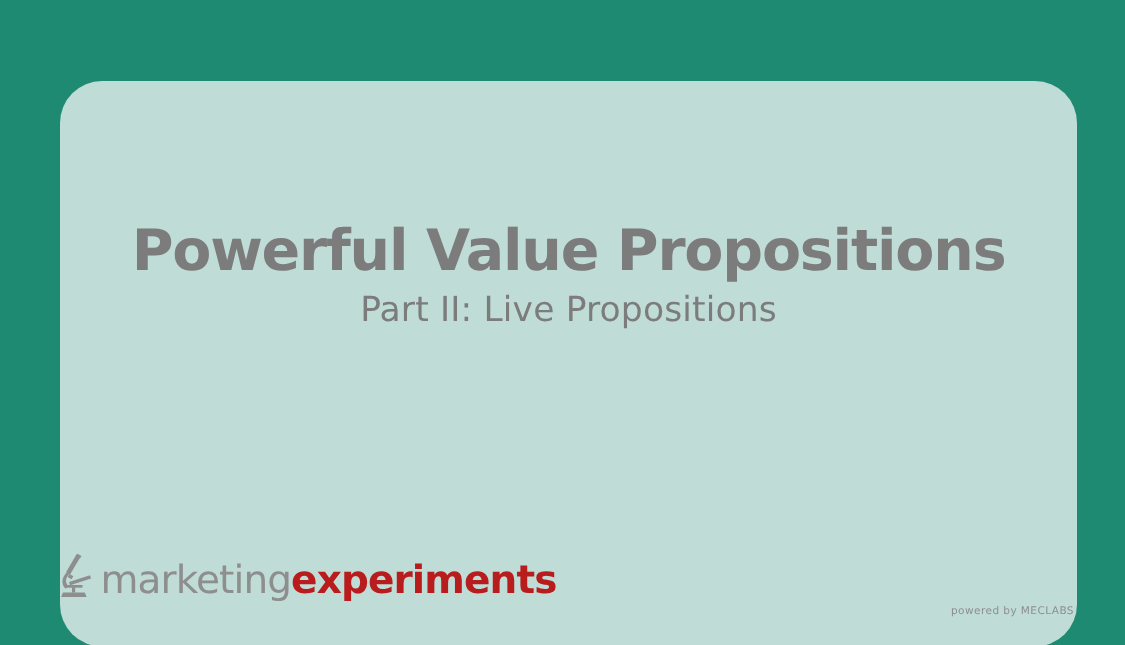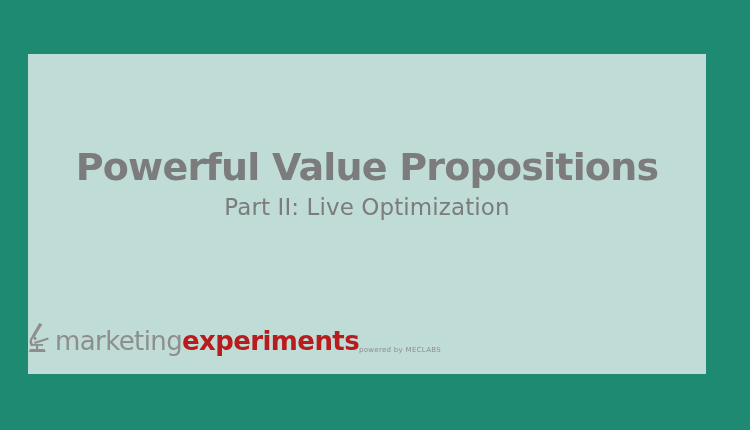--- a/index.html
+++ b/index.html
@@ -16,25 +16,26 @@
   #slide-root {
     position: relative;
     width: 750px;
     height: 430px;
     background: #1e8a72;
   }
 
   
   #slide-panel {
     position: absolute;
-    left: 28px;
+    left: 40px;
     top: 54px;
     width: 678px;
-    height: 320px;
+    height: 377px;
     background: #bfdcd6;
+    border-radius: 28px;
   }
 
   
   .title-block {
     position: absolute;
     left: 0;
     top: 94px;
     width: 100%;
     text-align: center;
   }
@@ -61,22 +62,22 @@
     white-space: nowrap;
   }
 
   
   .logo-lockup {
     position: absolute;
     left: 0;
     bottom: 20px;
     width: 100%;
     display: flex;
-    flex-direction: row;
-    align-items: center;
+    flex-direction: column;
+    align-items: flex-start;
   }
 
   .logo-row {
     display: flex;
     align-items: flex-end;
     line-height: 1;
   }
 
   .logo-mark {
     width: 26px;
@@ -104,33 +105,33 @@
     font-weight: bold;
   }
 
   .logo-tagline {
     font-family: "DejaVu Sans", "Liberation Sans", sans-serif;
     font-size: 7px;
     letter-spacing: 0.3px;
     color: #8e8e8e;
     align-self: flex-end;
     margin-right: 2px;
-    margin-top: 13px;
+    margin-top: 3px;
   }
 </style>
 </head>
 <body>
 
 <div id="slide-root">
 
   <div id="slide-panel">
 
     <div class="title-block">
       <h1 class="slide-title">Powerful Value Propositions</h1>
-      <p class="slide-subtitle">Part II: Live Optimization</p>
+      <p class="slide-subtitle">Part II: Live Propositions</p>
     </div>
 
     <div class="logo-lockup">
       <div class="logo-row">
         <svg class="logo-mark" viewBox="0 0 52 60" aria-hidden="true">
           <g fill="#8e8e8e">
 
             <path d="M21.5 2.0 L27.0 5.0 L13.5 28.0 L8.0 25.0 Z"></path>
 
             <path d="M22.8 0.0 L28.6 3.2 L26.6 6.6 L20.8 3.4 Z"></path>

